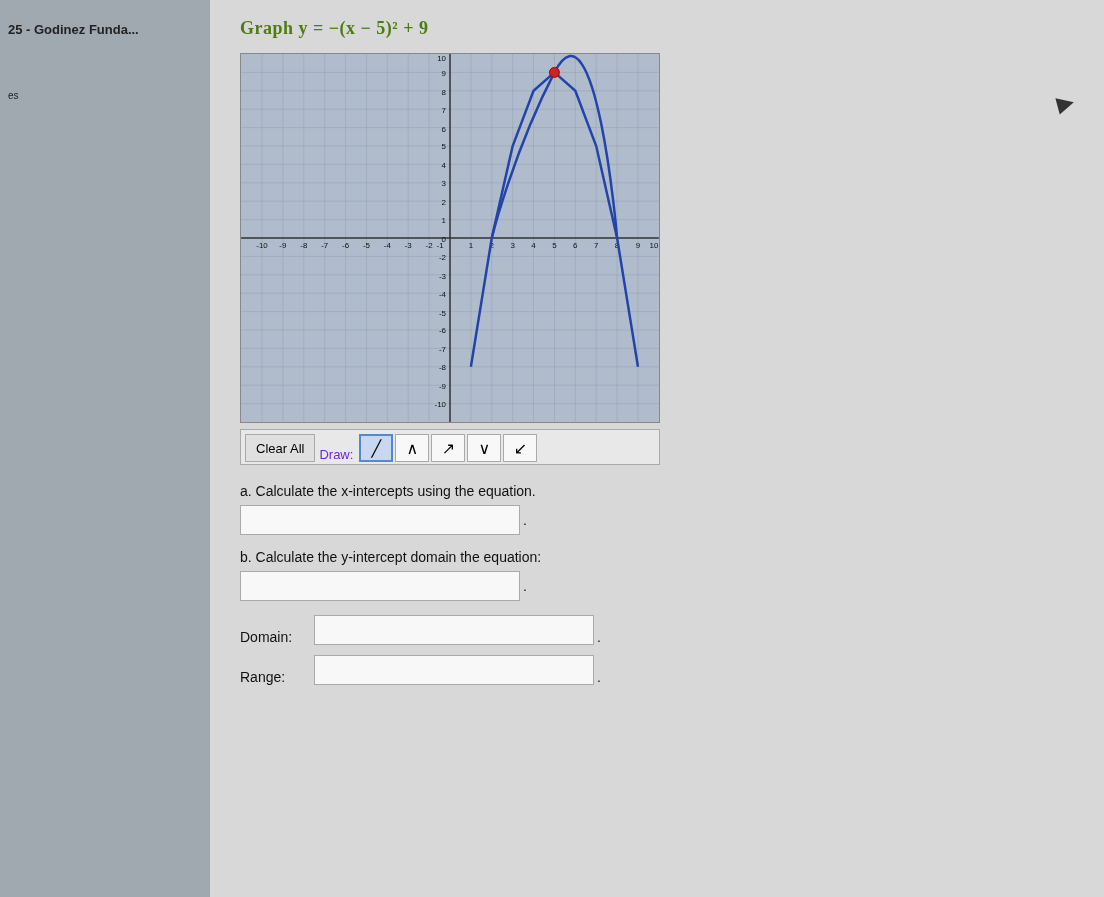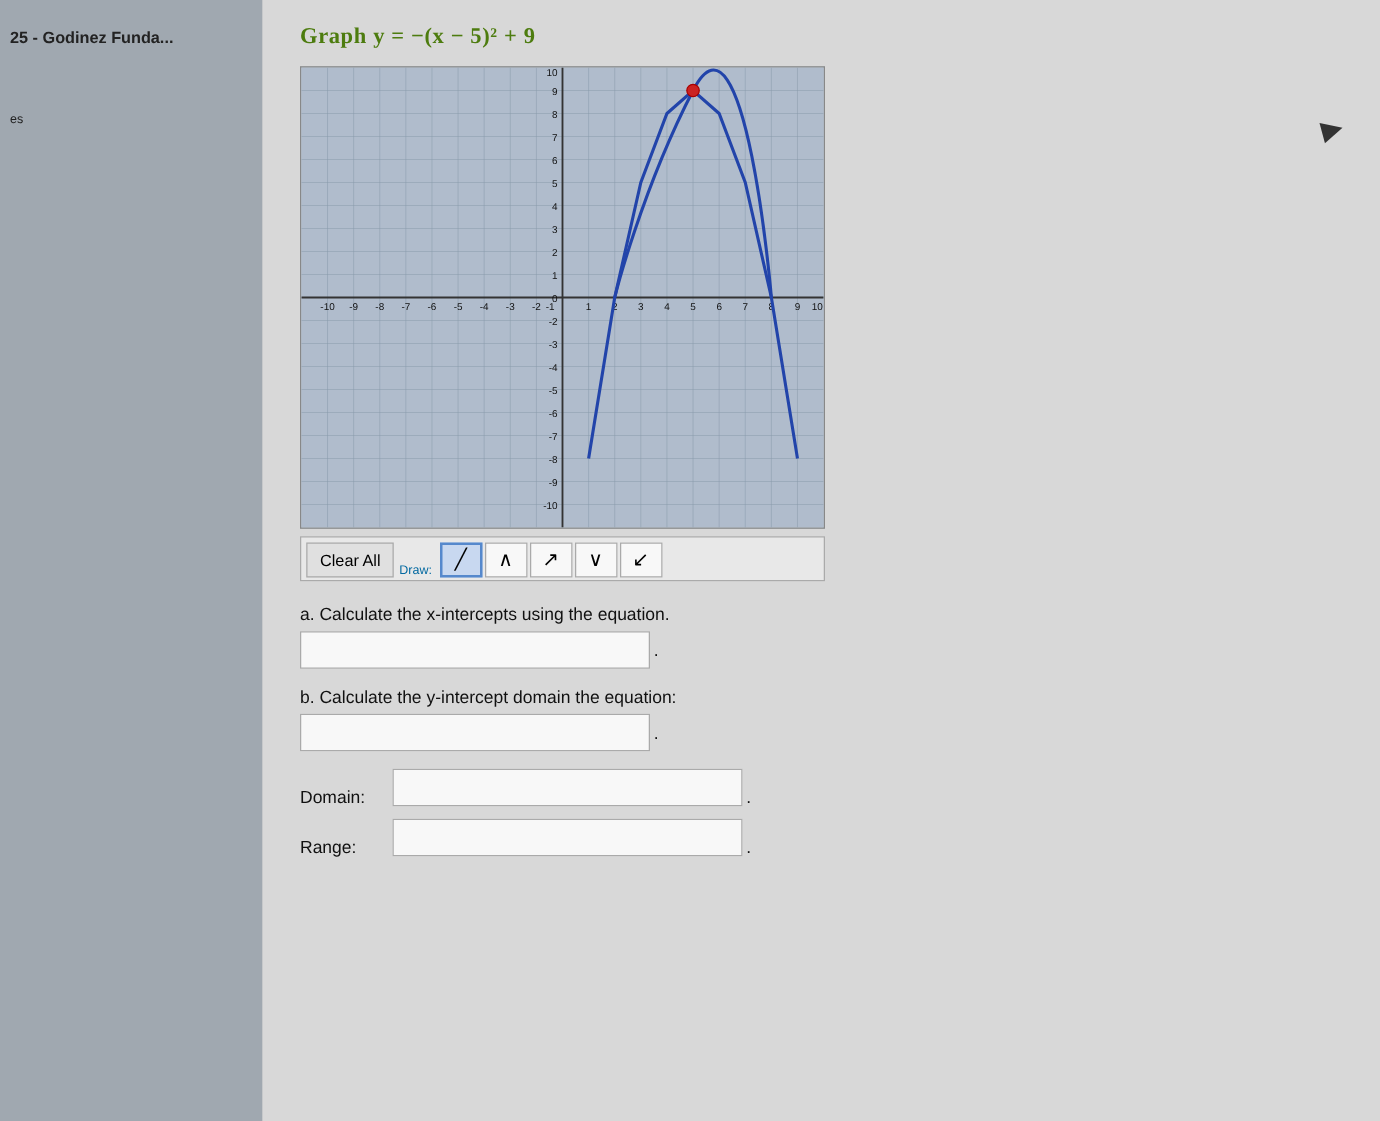--- a/index.html
+++ b/index.html
@@ -90,23 +90,23 @@
       background: #e0e0e0;
       border: 1px solid #aaa;
       padding: 3px 10px;
       font-size: 13px;
       cursor: pointer;
       height: 28px;
       margin-right: 4px;
     }
 
     .draw-label {
-      font-size: 10px;
+      font-size: 13px;
       margin-right: 6px;
-      color: #0369a1;
+      color: #6d28d9;
     }
 
     .draw-tool {
       background: #f8f8f8;
       border: 1px solid #aaa;
       width: 34px;
       height: 28px;
       cursor: pointer;
       font-size: 16px;
       display: flex;

